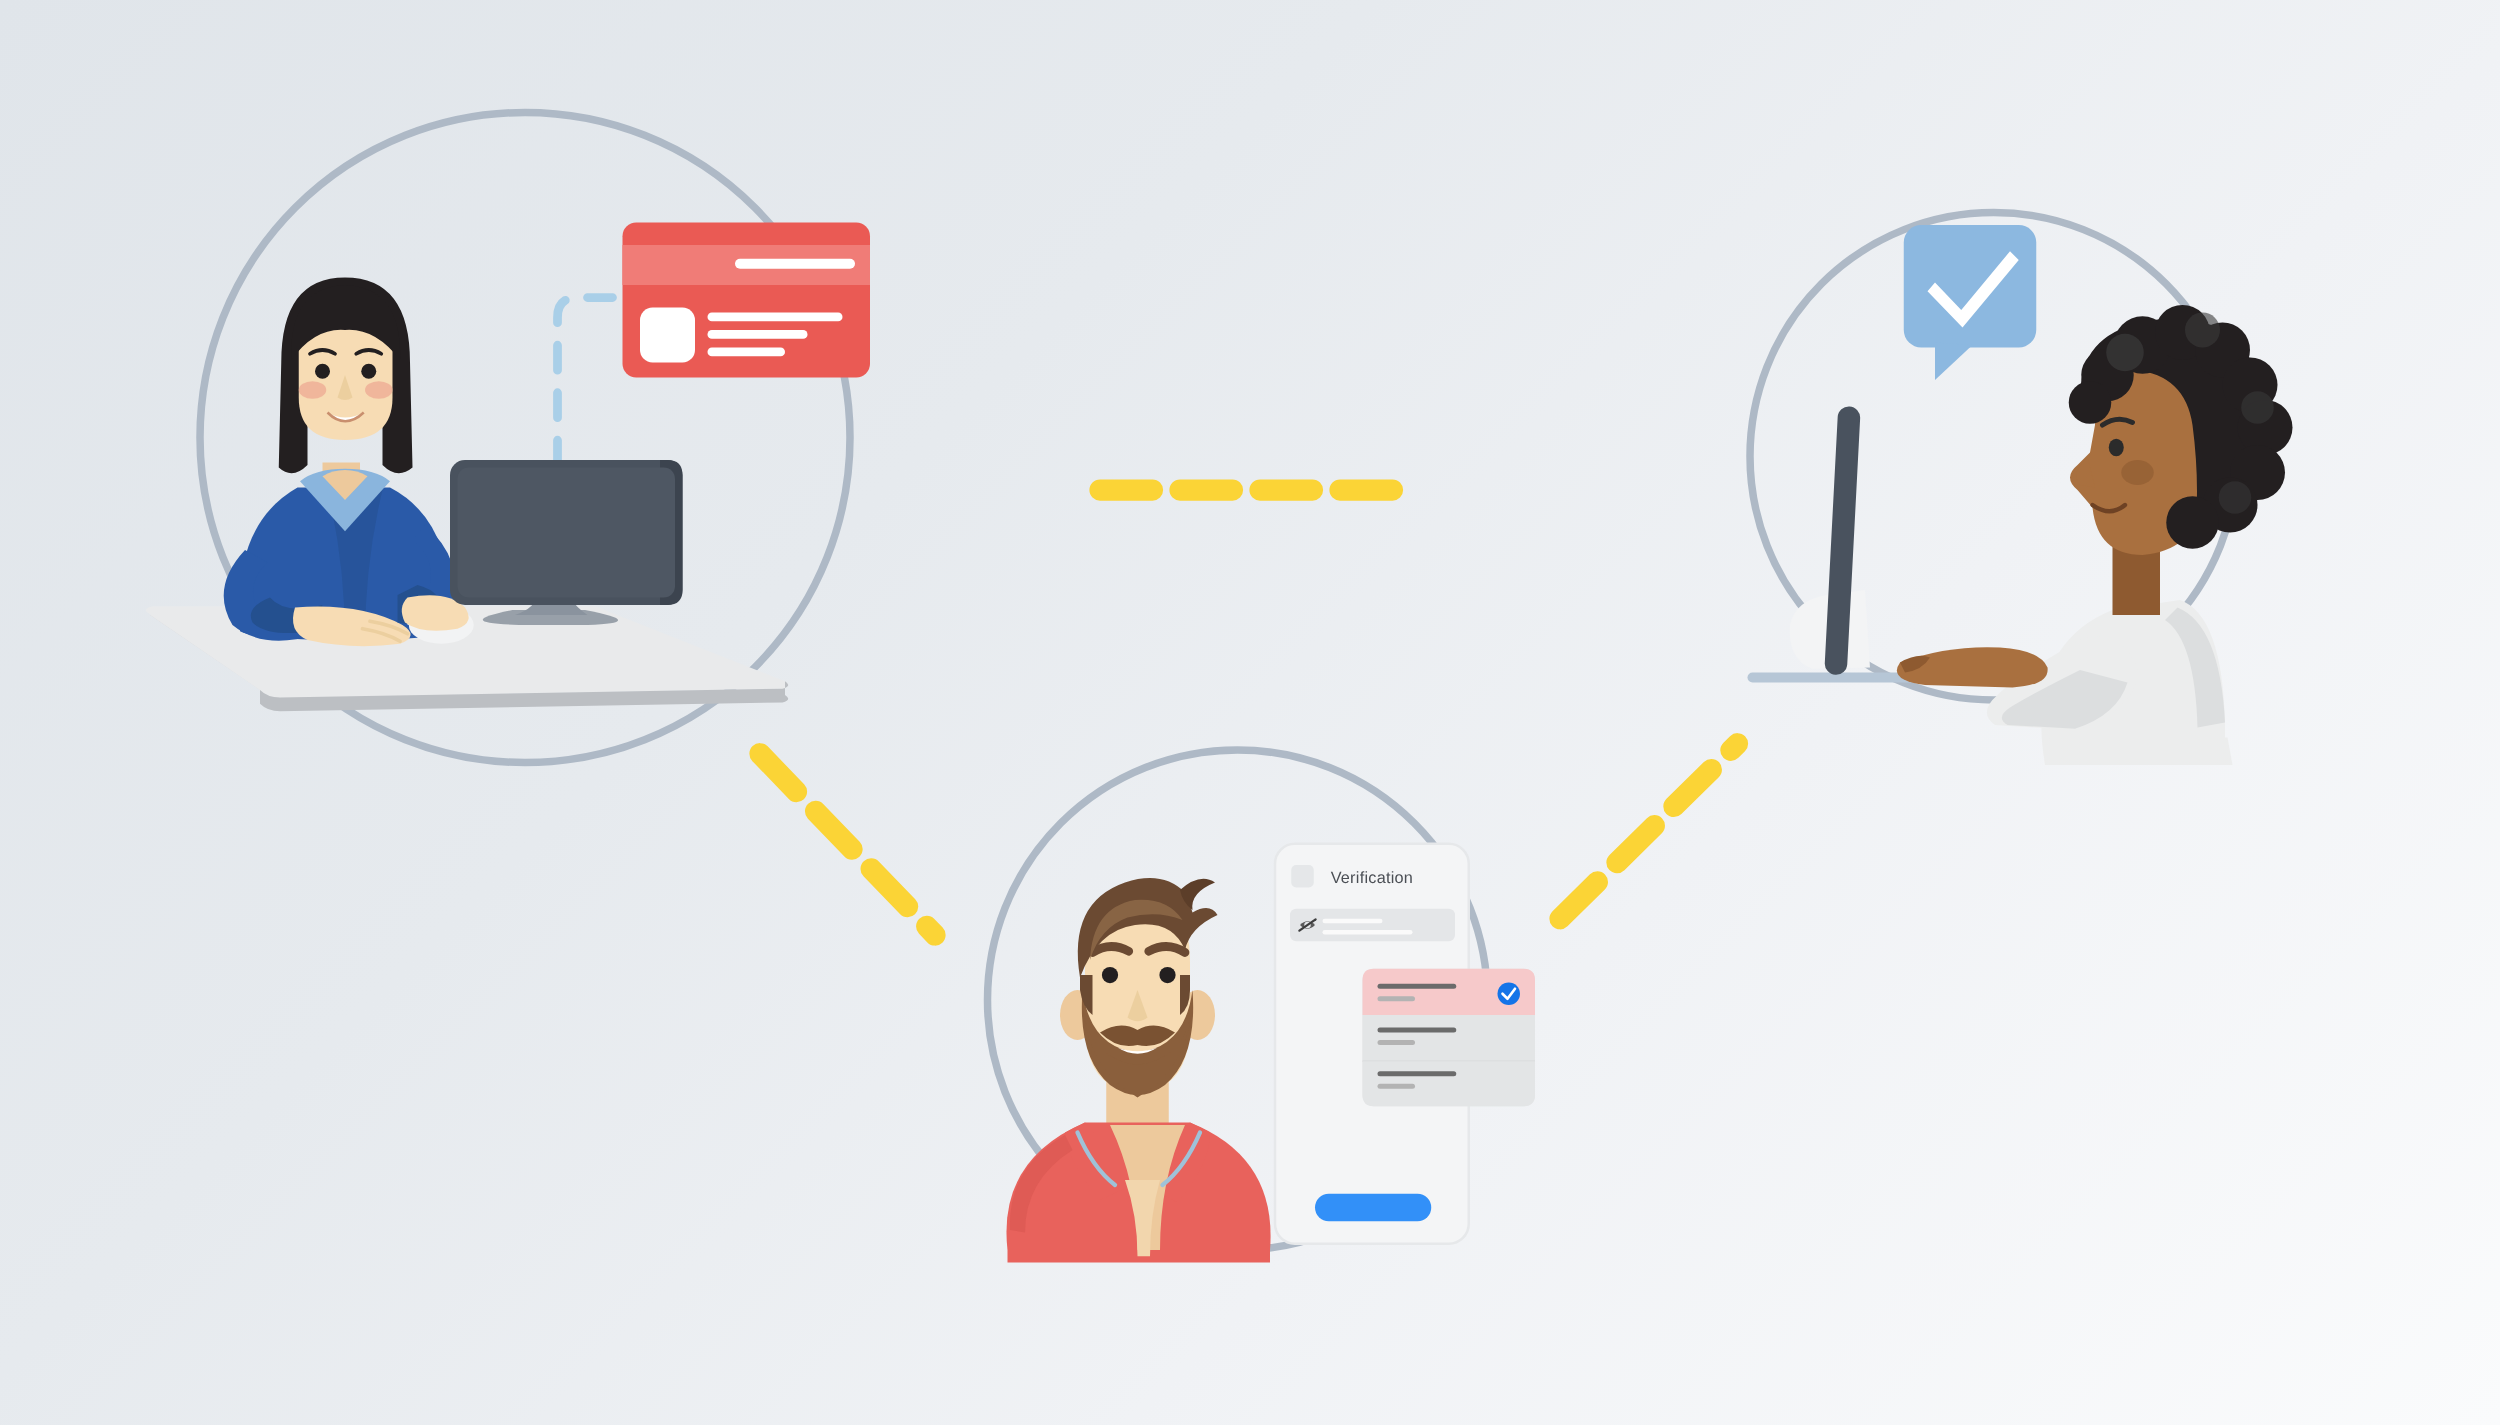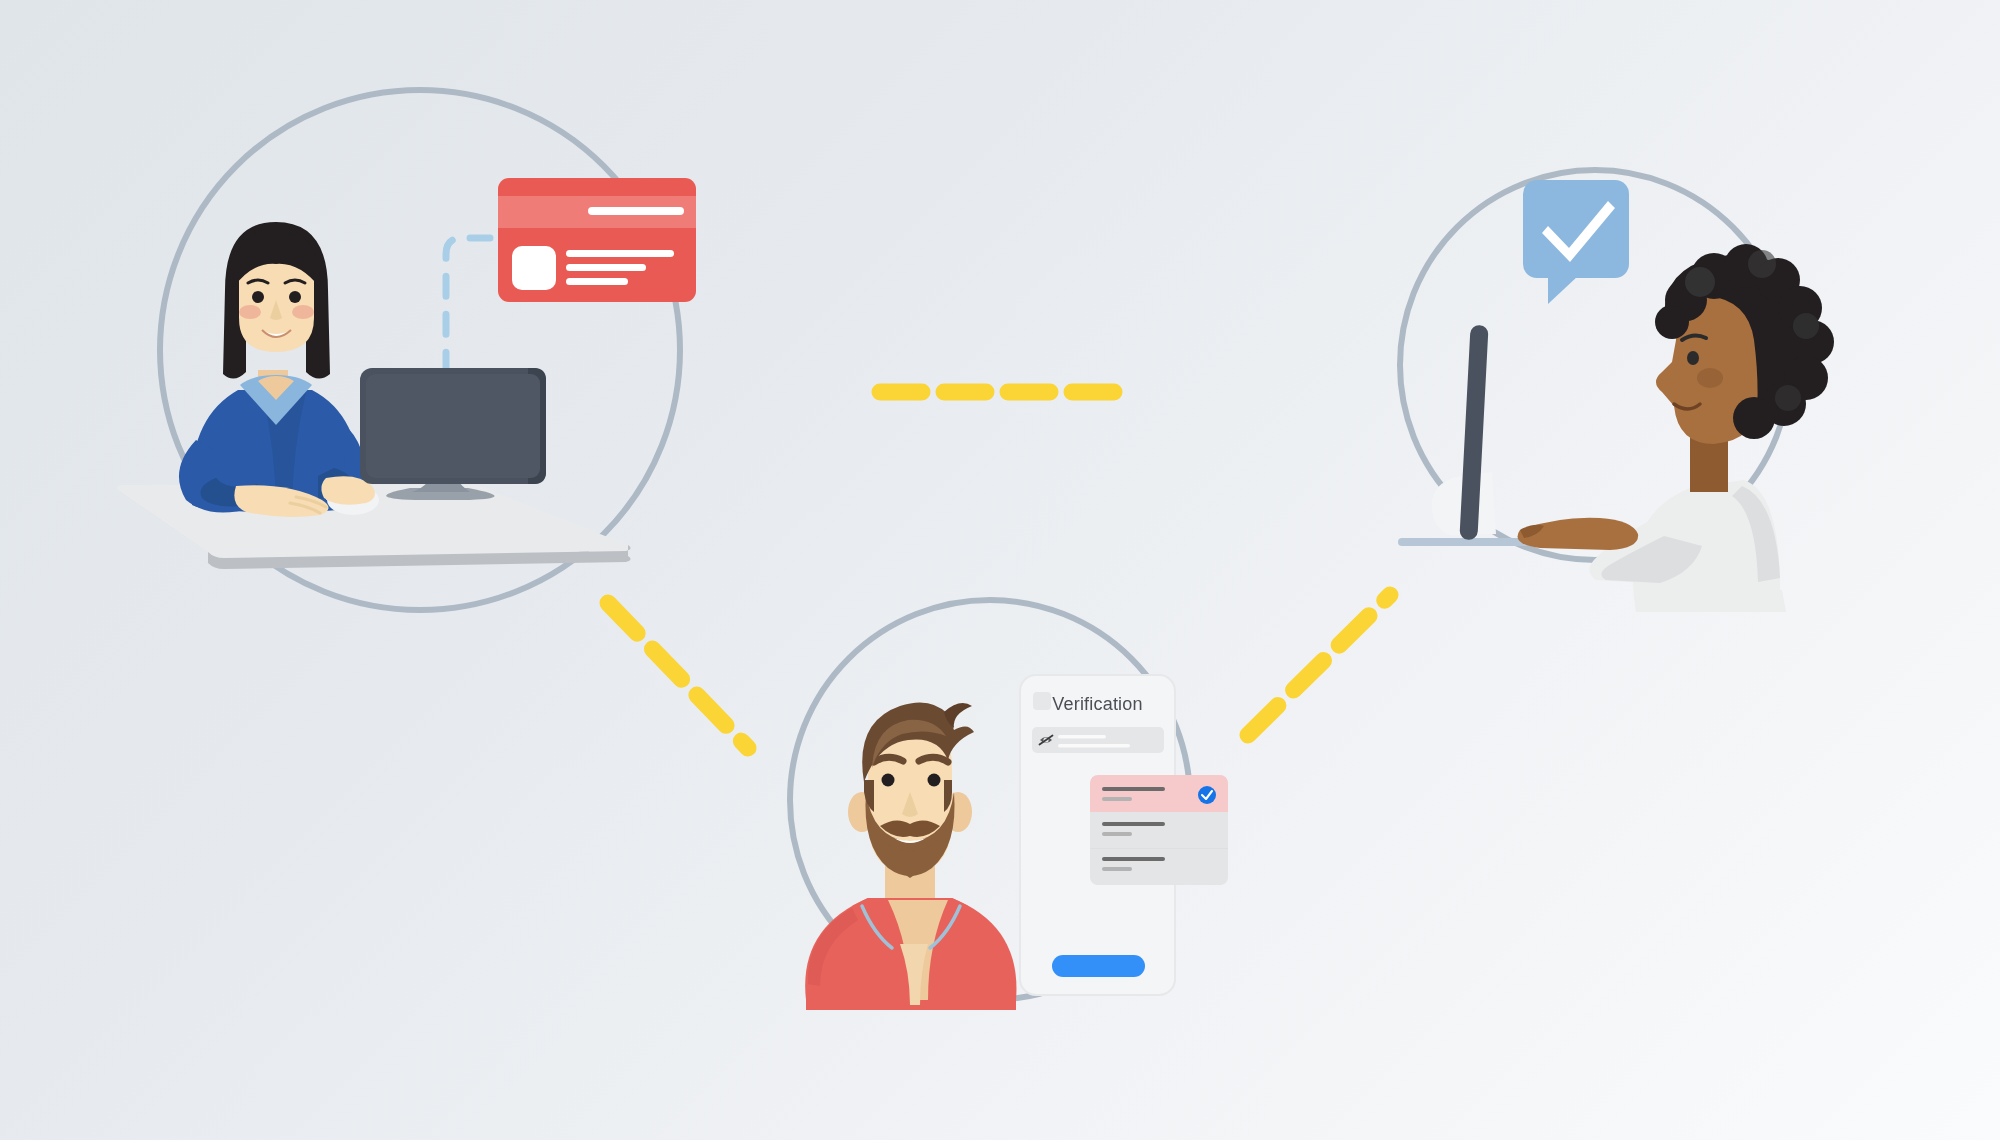--- a/index.html
+++ b/index.html
@@ -299,15 +299,15 @@
 
       <g>
         <path d="M1090 849 L1228 849 L1228 876 Q1228 885 1219 885 L1099 885 Q1090 885 1090 876 Z" fill="#e3e5e6"></path>
         <rect x="1102" y="857" width="63" height="4" rx="2" fill="#6b6b6b"></rect>
         <rect x="1102" y="867" width="30" height="4" rx="2" fill="#b3b3b3"></rect>
       </g>
     </g>
   </svg>
 
   <div style="position:absolute;left:1020px;top:694px;width:155px;text-align:center;
-              font-size:18px;color:#4b4f55;letter-spacing:.2px;">Verification</div>
+              font-size:13px;color:#4b4f55;letter-spacing:.2px;">Verification</div>
 
 </div>
 
 </body></html>

